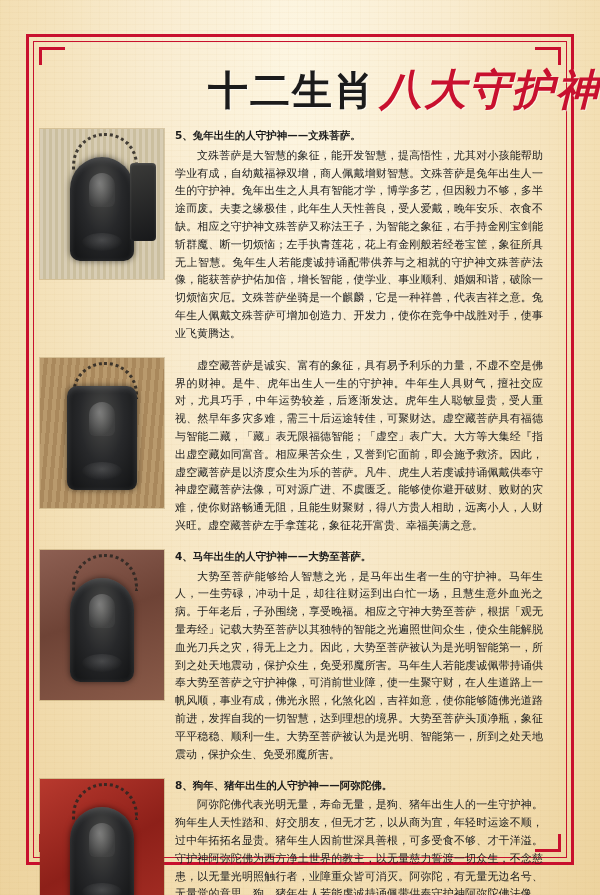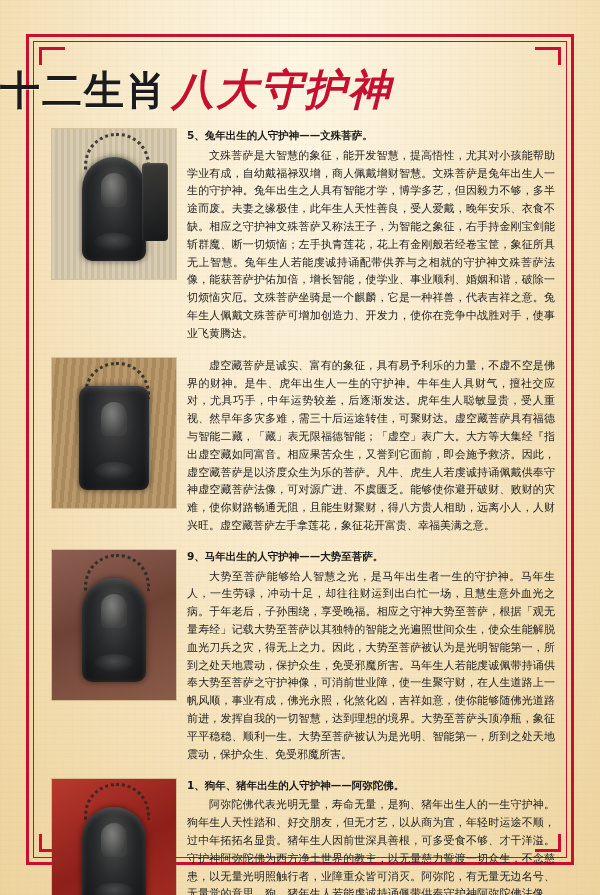--- a/index.html
+++ b/index.html
@@ -74,21 +74,21 @@
   .corner.bl::after { left: 10px; bottom: 10px; border-right: none; border-top: none; }
   .corner.br { right: 26px; bottom: 30px; border-left: none; border-top: none; }
   .corner.br::after { right: 10px; bottom: 10px; border-left: none; border-top: none; }
 
   
   .title-wrap {
     position: absolute;
     left: 0;
     right: 0;
     top: 62px;
-    text-align: left;
+    text-align: right;
     white-space: nowrap;
   }
   .title-a, .title-b {
     display: inline-block;
     font-family: "DejaVu Serif", serif;
     font-weight: bold;
     font-size: 40px;
     letter-spacing: 2px;
     vertical-align: middle;
   }
@@ -100,21 +100,21 @@
     color: #c8102e;
     font-size: 42px;
     margin-left: 4px;
     font-style: italic;
     text-shadow: 1px 1px 0 rgba(255,255,255,0.5);
   }
 
   
   .content {
     position: absolute;
-    left: 44px;
+    left: 32px;
     top: 128px;
     width: 504px;
     bottom: 48px;
     padding-left: 7px;
   }
   .entry {
     display: flex;
     align-items: flex-start;
     margin-bottom: 14px;
   }
@@ -274,31 +274,31 @@
       </div>
     </div>
 
     <div class="entry">
       <div class="photo photo-3">
         <div class="bg"></div>
         <div class="cord"></div>
         <div class="amulet"></div>
       </div>
       <div class="text-block">
-        <div class="entry-title">9、马年出生的人守护神——大势至菩萨。</div>
+        <div class="entry-title">4、马年出生的人守护神——大势至菩萨。</div>
         <div class="entry-body">大势至菩萨能够给人智慧之光，是马年出生者一生的守护神。马年生人，一生劳碌，冲动十足，却往往财运到出白忙一场，且慧生意外血光之病。于年老后，子孙围绕，享受晚福。相应之守神大势至菩萨，根据「观无量寿经」记载大势至菩萨以其独特的智能之光遍照世间众生，使众生能解脱血光刀兵之灾，得无上之力。因此，大势至菩萨被认为是光明智能第一，所到之处天地震动，保护众生，免受邪魔所害。马年生人若能虔诚佩带持诵供奉大势至菩萨之守护神像，可消前世业障，使一生聚守财，在人生道路上一帆风顺，事业有成，佛光永照，化煞化凶，吉祥如意，使你能够随佛光道路前进，发挥自我的一切智慧，达到理想的境界。大势至菩萨头顶净瓶，象征平平稳稳、顺利一生。大势至菩萨被认为是光明、智能第一，所到之处天地震动，保护众生、免受邪魔所害。</div>
       </div>
     </div>
 
     <div class="entry">
       <div class="photo photo-4">
         <div class="bg"></div>
         <div class="cord"></div>
         <div class="amulet"></div>
       </div>
       <div class="text-block">
-        <div class="entry-title">1、狗年、猪年出生的人守护神——阿弥陀佛。</div>
+        <div class="entry-title">8、狗年、猪年出生的人守护神——阿弥陀佛。</div>
         <div class="entry-body">阿弥陀佛代表光明无量，寿命无量，是狗、猪年出生人的一生守护神。狗年生人天性踏和、好交朋友，但无才艺，以从商为宜，年轻时运途不顺，过中年拓拓名显贵。猪年生人因前世深具善根，可多受食不够、才干洋溢。守护神阿弥陀佛为西方净土世界的教主，以无量慈力誓渡一切众生，不念慈患，以无量光明照触行者，业障重众皆可消灭。阿弥陀，有无量无边名号、无量觉的意思。狗、猪年生人若能虔诚持诵佩带供奉守护神阿弥陀佛法像，便能扫除万厄，逢凶化吉，遇无冤耗。切灾祸业苦；死后更可化生其极乐净土，得享一切安乐。狗、猪年生人若能虔诚持诵佩带供养守护神阿弥陀佛法像，便能扫除一切灾祸业苦，摆脱烦恼，不疫不瘠，与社会与家庭共创人生佛业。阿弥陀如来菩萨左手托着一个元宝，有招财进宝之意。胸前的万事发符号，在佛教里面是象征吉祥的标志。</div>
       </div>
     </div>
 
   </div>
 </div>
 
 </body></html>

